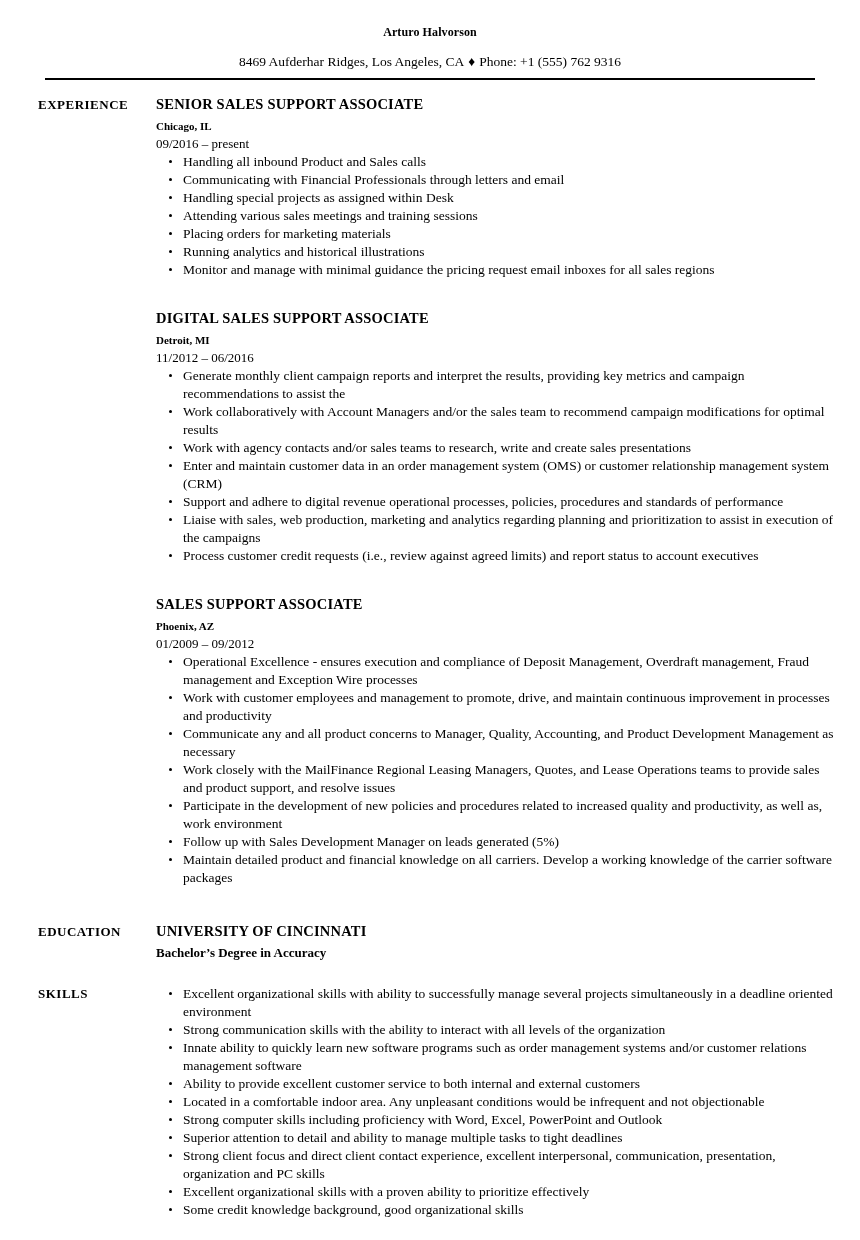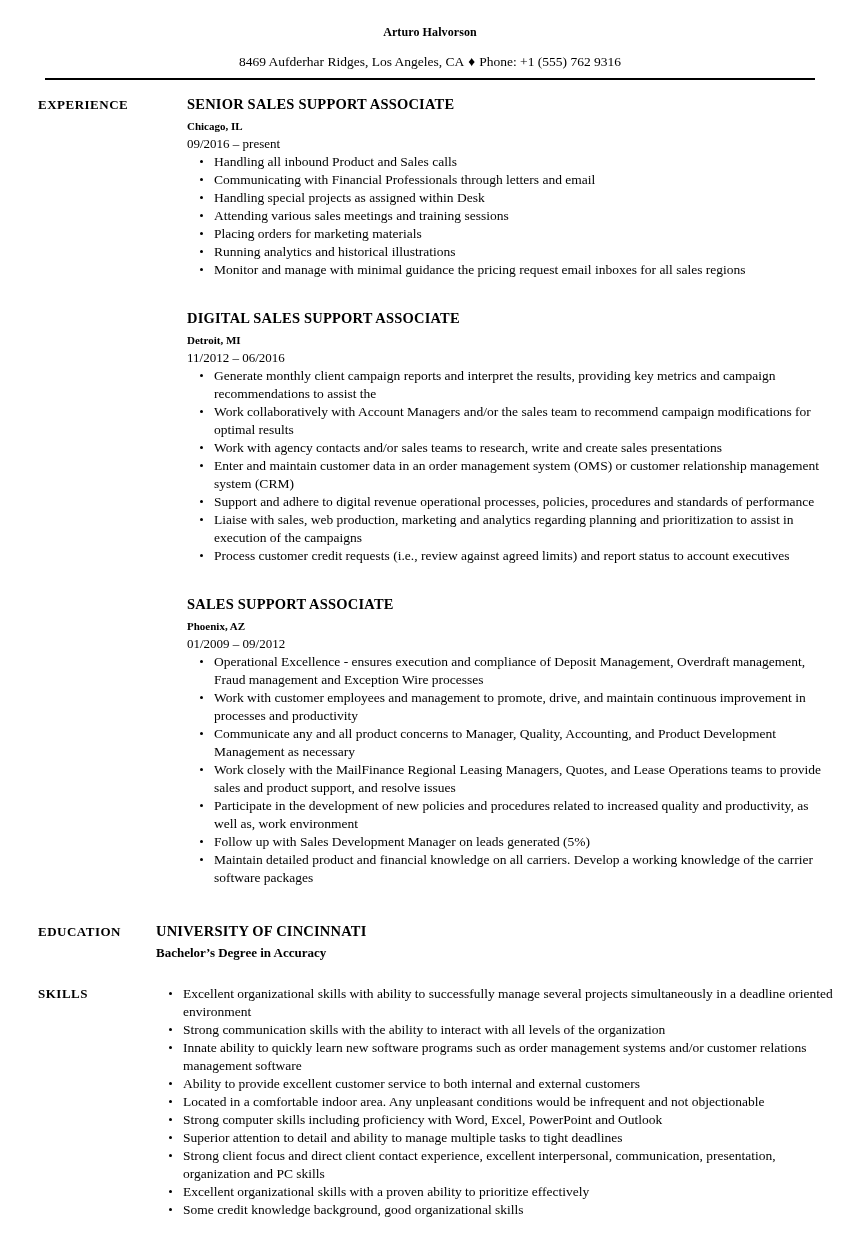--- a/index.html
+++ b/index.html
@@ -64,21 +64,21 @@
     font-weight: bold;
     letter-spacing: 0.5px;
     line-height: 18px;
     padding-top: 1px;
   }
   .section-body {
     flex: 1 1 auto;
     min-width: 0;
   }
 
-  .exp-section { margin-top: 15px; gap: 31px; }
+  .exp-section { margin-top: 15px; }
   .edu-section { margin-top: 35px; }
   .skills-section { margin-top: 22px; }
 
   
   .job { margin-bottom: 0; }
   .job + .job { margin-top: 30px; }
 
   .job-title {
     font-size: 14.5px;
     font-weight: bold;

